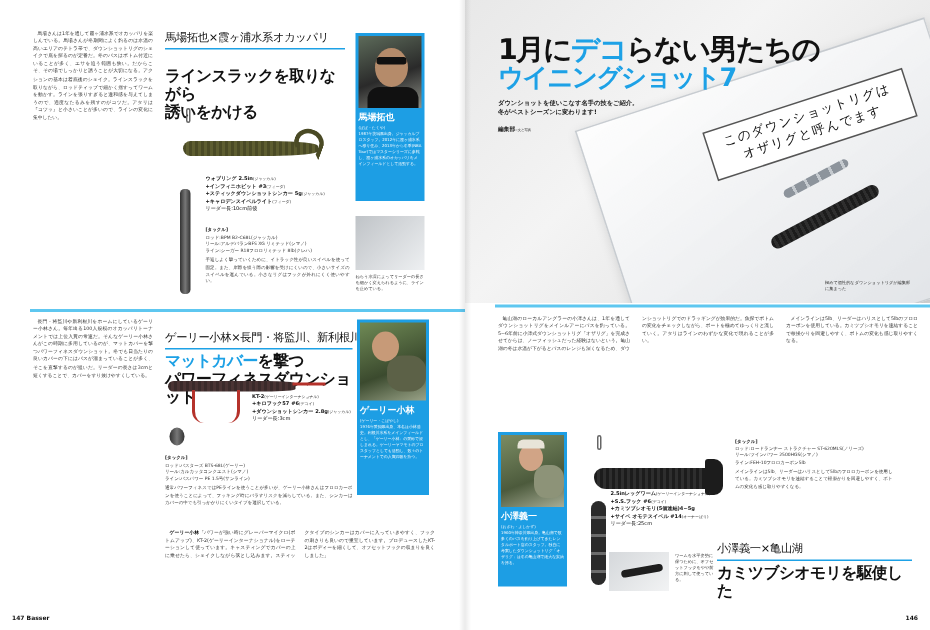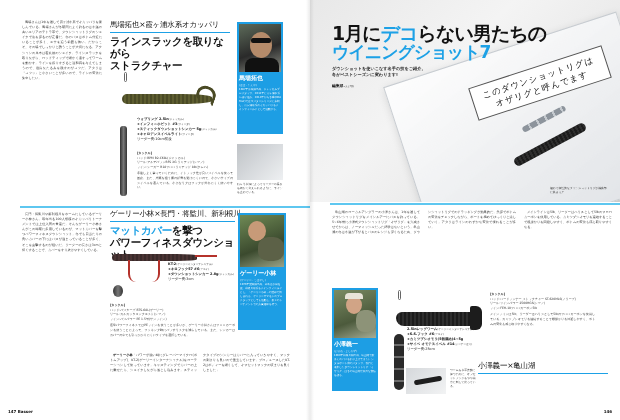--- a/index.html
+++ b/index.html
@@ -68,23 +68,23 @@
 
 <div class="page page-left">
 
   <div class="body-text" style="left:22px; top:20px; width:80px; height:182px;">
     <p>馬場さんは1年を通して霞ヶ浦水系でオカッパリを楽しんでいる。馬場さんが冬期間によく釣るのは水温の高いエリアのテトラ帯で、ダウンショットリグのシェイクで底を探るのが定番だ。冬のバスはボトム付近にいることが多く、エサを追う範囲も狭い。だからこそ、その場でしっかりと誘うことが大切になる。アクションの基本は着底後のシェイク。ラインスラックを取りながら、ロッドティップで細かく揺すってワームを動かす。ラインを張りすぎると違和感を与えてしまうので、適度なたるみを残すのがコツだ。アタリは『コツッ』と小さいことが多いので、ラインの変化に集中したい。</p>
   </div>
 
   <div style="position:absolute; left:110px; top:20px; width:120px;">
     <div class="kicker">馬場拓也×霞ヶ浦水系オカッパリ</div>
     <div class="kicker-rule"></div>
-    <div class="headline" style="font-size:10.5px; margin-top:3px;">
+    <div class="headline" style="font-size:10.5px; margin-top:13px;">
       <div>ラインスラックを取りながら</div>
-      <div>ストラクチャー</div>
+      <div>誘いをかける</div>
     </div>
   </div>
 
   <div class="swivel" style="left:124px; top:72px;"></div>
   <div class="worm-brown" style="left:122px; top:94px; width:90px;"></div>
   <div style="position:absolute; left:196px; top:86px; width:20px; height:18px; border:3px solid #4a4a25; border-radius:50% 50% 0 50%; border-bottom-color:transparent; transform:rotate(20deg);"></div>
   <div class="sinker" style="left:120px; top:126px; width:7px; height:70px;"></div>
 
   <div class="spec" style="left:137px; top:117px; width:98px;">
     <div class="main"><span>ウォブリング 2.5in</span><small>(ジャッカル)</small></div>
@@ -115,21 +115,21 @@
 
   <div class="thumb" style="left:237px; top:144px; width:46px; height:36px;"></div>
   <div class="caption" style="left:237px; top:182px; width:46px; height:20px; overflow:hidden;">ねらう水深によってリーダーの長さを細かく変えられるように、ラインを止めている。</div>
 
   <div class="divider-blue" style="left:20px; top:206px; width:290px;"></div>
 
   <div class="body-text" style="left:22px; top:212px; width:80px; height:182px;">
     <p>長門・将監川や新利根川をホームにしているゲーリー小林さん。毎年出る100人規模のオカッパリトーナメントでは上位入賞の常連だ。そんなゲーリー小林さんがこの時期に多用しているのが、マットカバーを撃つパワーフィネスダウンショット。冬でも日当たりの良いカバーの下にはバスが溜まっていることが多く、そこを直撃するのが狙いだ。リーダーの長さは3cmと短くすることで、カバーをすり抜けやすくしている。</p>
   </div>
 
-  <div style="position:absolute; left:110px; top:209px; width:125px;">
+  <div style="position:absolute; left:110px; top:220px; width:125px;">
     <div class="kicker">ゲーリー小林×長門・将監川、新利根川</div>
     <div class="kicker-rule"></div>
     <div class="headline" style="font-size:10.5px; margin-top:3px;">
       <div><span class="hl-blue">マットカバー</span><span>を撃つ</span></div>
       <div>パワーフィネスダウンショット</div>
     </div>
   </div>
 
   <div class="worm-brown" style="left:112px; top:254px; width:85px; height:7px; background:repeating-linear-gradient(90deg,#3a2a2a 0 2px,#4a3434 2px 4px);"></div>
   <div style="position:absolute; left:128px; top:260px; width:32px; height:22px; border-left:2px solid #b5322b; border-right:2px solid #b5322b; border-radius:0 0 8px 8px;"></div>
@@ -233,19 +233,20 @@
     <div>ロッド:ロードランナー ストラクチャー ST-620MLS(ノリーズ)</div>
     <div>リール:ツインパワー 2500HGS(シマノ)</div>
     <div>ライン:FEH-10フロロカーボン5lb</div>
     <div style="margin-top:2px; text-align:justify; height:28px; overflow:hidden;">メインラインは5lb、リーダーはハリスとして5lbのフロロカーボンを使用している。カミツブシオモリを連結することで根掛かりを回避しやすく、ボトムの変化も感じ取りやすくなる。</div>
   </div>
 
   <div style="position:absolute; left:168px; top:361px; width:130px;">
     <div class="kicker">小澤義一×亀山湖</div>
     <div class="kicker-rule"></div>
     <div class="headline" style="font-size:10.5px; margin-top:3px;">
+      <div>カミツブシオモリを駆使した</div>
     </div>
   </div>
 
   <div class="folio" style="right:8px;">146</div>
 </div>
 
 <div class="gutter"></div>
 
 </body></html>

